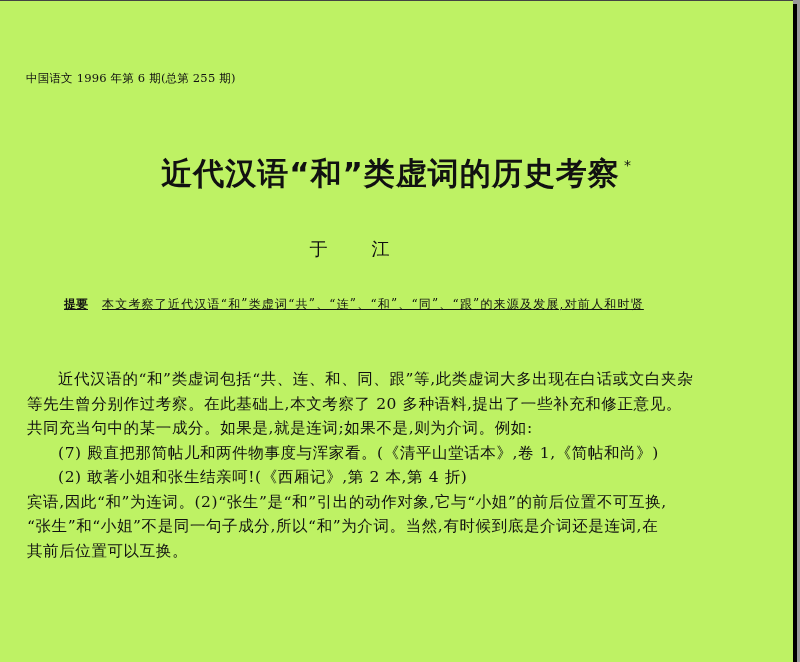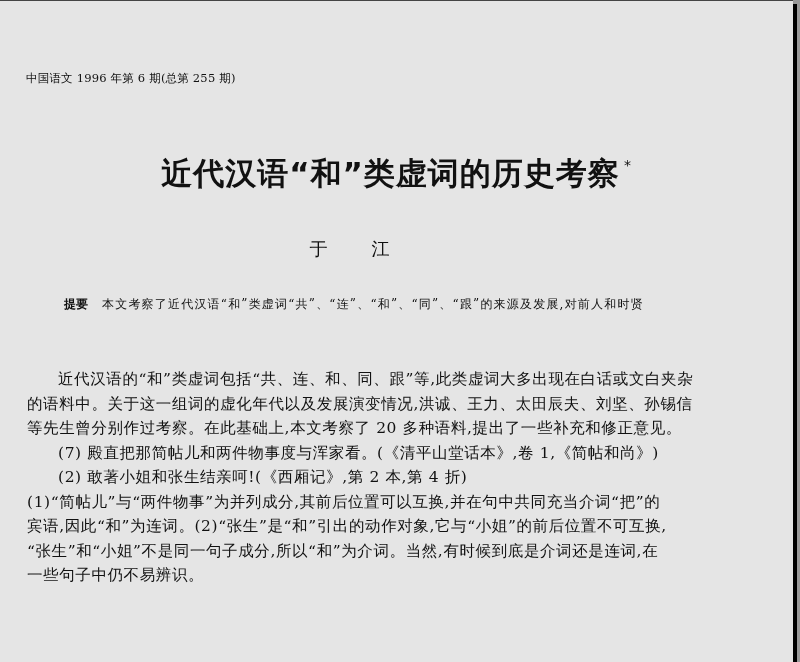--- a/index.html
+++ b/index.html
@@ -6,21 +6,21 @@
   body {
     width: 800px; height: 662px; overflow: hidden;
     background: #9a9a9a;
     position: relative;
     font-family: "DejaVu Serif", "Liberation Serif", serif;
     color: #111;
   }
   .page {
     position: absolute; left: 0; top: 0;
     width: 793px; height: 662px;
-    background: #e5e5e5;
+    background: #bef264;
     border-top: 1px solid #444;
     box-sizing: border-box;
     overflow: hidden;
   }
   .shadow-dark {
     position: absolute; left: 793px; top: 4px; width: 4px; height: 658px;
     background: #000;
   }
   .shadow-gray {
     position: absolute; left: 797px; top: 0; width: 3px; height: 662px;
@@ -38,21 +38,21 @@
     white-space: nowrap;
   }
   .title .star { font-size: 14px; font-weight: normal; vertical-align: 14px; margin-left: 4px; }
   .author {
     position: absolute; left: 0; width: 699px; top: 236px;
     text-align: center; font-size: 18px; white-space: nowrap;
   }
   .author .gap { display: inline-block; width: 44px; }
   .abstract {
     position: absolute; left: 64px; top: 292px; width: 650px;
-    font-size: 12px; line-height: 22px; letter-spacing: 1.2px;
+    font-size: 12px; line-height: 22px; letter-spacing: 1.2px; text-decoration: underline;
   }
   .abstract .label { font-weight: bold; font-family: "DejaVu Sans", "Liberation Sans", sans-serif; margin-right: 14px; letter-spacing: 0; }
   .body-text {
     position: absolute; left: 27px; top: 366px; width: 745px;
     font-size: 15.5px; line-height: 24.5px; letter-spacing: 0.6px;
   }
   .body-text p { margin: 0; white-space: nowrap; }
   .indent { padding-left: 31px; }
 </style>
 </head>
@@ -68,24 +68,23 @@
   <div class="author">
     <span>于</span><span class="gap"></span><span>江</span>
   </div>
 
   <div class="abstract">
     <div><span class="label">提要</span><span>本文考察了近代汉语“和”类虚词“共”、“连”、“和”、“同”、“跟”的来源及发展,对前人和时贤</span></div>
   </div>
 
   <div class="body-text">
     <p class="indent">近代汉语的“和”类虚词包括“共、连、和、同、跟”等,此类虚词大多出现在白话或文白夹杂</p>
-    <p>的语料中。关于这一组词的虚化年代以及发展演变情况,洪诚、王力、太田辰夫、刘坚、孙锡信</p>
     <p>等先生曾分别作过考察。在此基础上,本文考察了 20 多种语料,提出了一些补充和修正意见。</p>
+    <p>共同充当句中的某一成分。如果是,就是连词;如果不是,则为介词。例如:</p>
     <p class="indent">(7) 殿直把那简帖儿和两件物事度与浑家看。(《清平山堂话本》,卷 1,《简帖和尚》)</p>
     <p class="indent">(2) 敢著小姐和张生结亲呵!(《西厢记》,第 2 本,第 4 折)</p>
-    <p>(1)“简帖儿”与“两件物事”为并列成分,其前后位置可以互换,并在句中共同充当介词“把”的</p>
     <p>宾语,因此“和”为连词。(2)“张生”是“和”引出的动作对象,它与“小姐”的前后位置不可互换,</p>
     <p>“张生”和“小姐”不是同一句子成分,所以“和”为介词。当然,有时候到底是介词还是连词,在</p>
-    <p>一些句子中仍不易辨识。</p>
+    <p>其前后位置可以互换。</p>
   </div>
 </div>
 <div class="shadow-dark"></div>
 <div class="shadow-gray"></div>
 
 </body></html>

